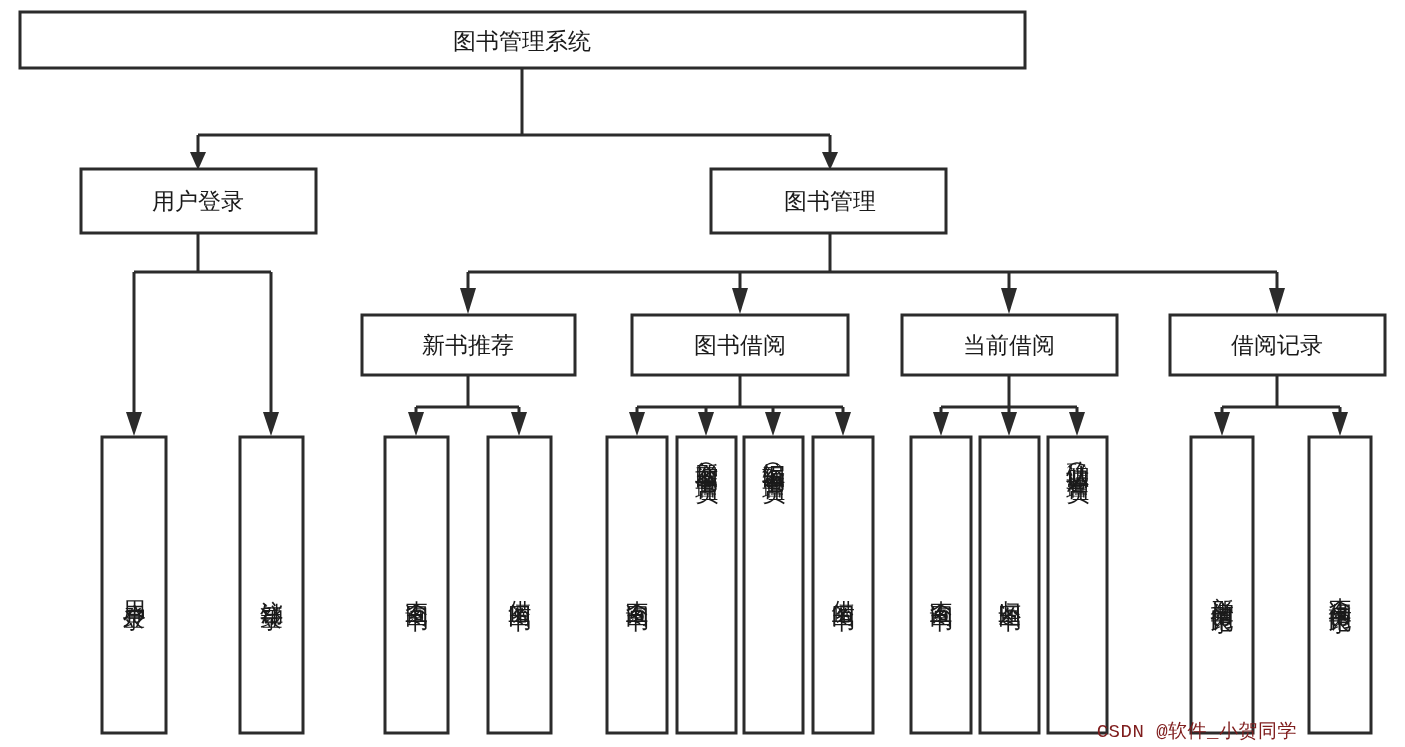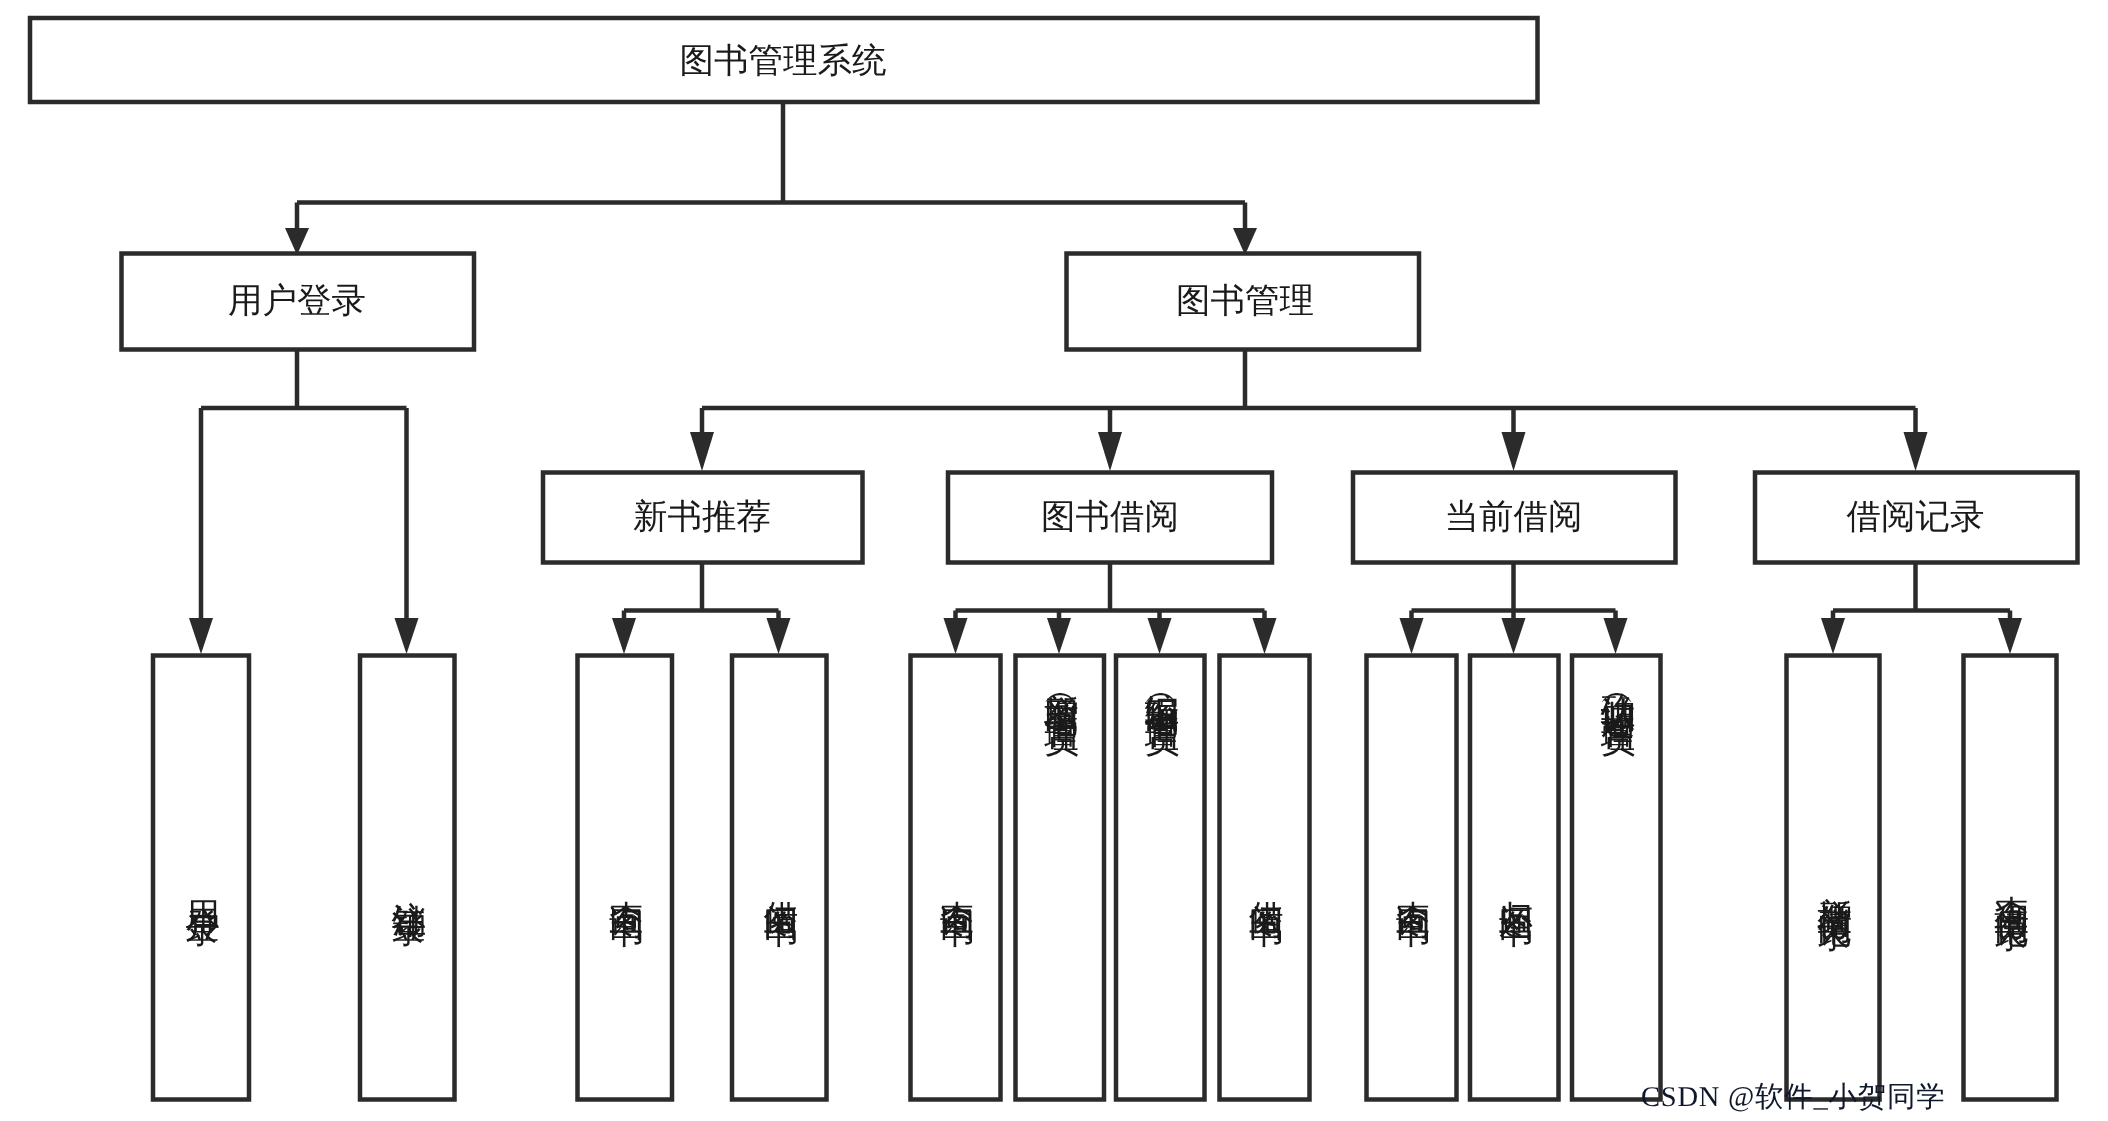--- a/index.html
+++ b/index.html
@@ -47,23 +47,23 @@
     font-family: "DejaVu Sans", "Liberation Sans", sans-serif;
     font-size: 23px;
     fill: #1a1a1a;
     text-anchor: middle;
     dominant-baseline: middle;
   }
   .watermark-text {
     position: absolute;
     right: 8px;
     bottom: 3px;
-    font-family: Liberation Serif, serif;
+    font-family: Liberation Mono, monospace;
     font-size: 19px;
-    color: #0f172a;
+    color: #7f1d1d;
     white-space: nowrap;
     letter-spacing: 0.5px;
     pointer-events: none;
   }
   
   .vleaf {
     position: absolute;
     display: flex;
     align-items: flex-start;
     justify-content: center;

